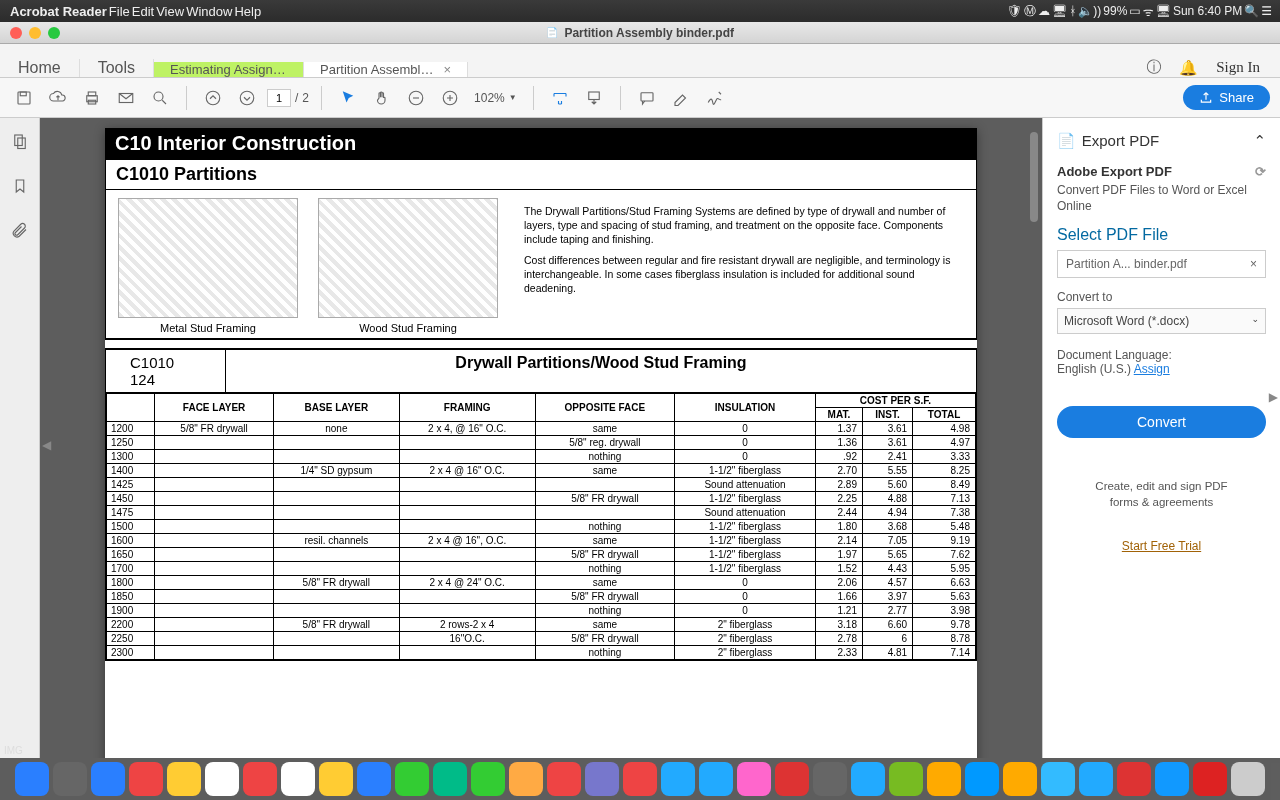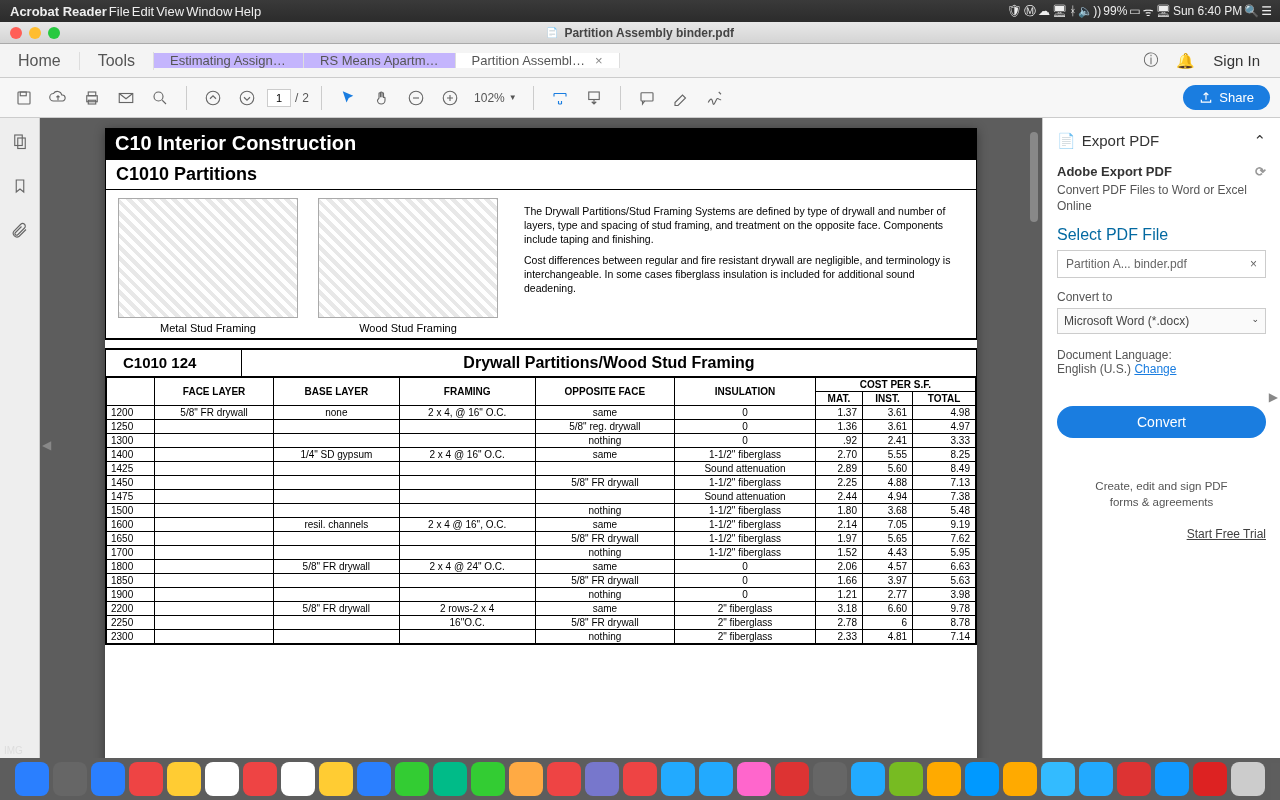--- a/index.html
+++ b/index.html
@@ -15,28 +15,28 @@
 
 .window { position:absolute; top:22px; left:0; right:0; height:736px; background:#fff; }
 .titlebar { height:22px; background:linear-gradient(#e8e8e8,#d4d4d4); border-bottom:1px solid #aaa; display:flex; align-items:center; position:relative; }
 .traffic { display:flex; gap:7px; padding-left:10px; }
 .traffic span { width:12px; height:12px; border-radius:50%; display:inline-block; }
 .tl-red{background:#ff5f57;} .tl-yel{background:#ffbd2e;} .tl-grn{background:#28c940;}
 .titlebar .title { position:absolute; left:50%; transform:translateX(-50%); font-size:12px; color:#444; display:flex; align-items:center; gap:6px;font-weight:bold;}
 .titlebar .title::before { content:"📄"; font-size:10px; }
 
 
-.apptabs { height:34px; background:#f4f4f4; border-bottom:1px solid #ccc; display:flex; align-items:center; }
+.apptabs { height:34px; background:#f4f4f4; border-bottom:1px solid #ccc; display:flex; align-items:flex-end; }
 .apptabs .home, .apptabs .tools { padding:0 18px; display:flex; align-items:center; font-size:16px; color:#555; border-right:1px solid #ddd; }
-.doctab { padding:0 16px; display:flex; align-items:center; font-size:13px; color:#555; border-right:1px solid #ddd; background:#c4b5fd; min-width:150px; }
+.doctab { padding:0 16px; display:flex; align-items:center; font-size:13px; color:#555; border-right:1px solid #ddd; background:#bef264; min-width:150px; }
 .doctab.active { background:#fff; }
 .doctab .closex { margin-left:10px; color:#888; }
 .apptabs .spacer{flex:1;}
 .apptabs .rbtns { display:flex; align-items:center; gap:18px; padding-right:20px; color:#666; font-size:15px;}
-.rbtns .signin{ font-size:15px; color:#333;}
+.rbtns .signin{ font-size:15px; color:#333;font-family:Liberation Serif, serif;}
 
 
 .toolbar { height:40px; background:#f7f7f7; border-bottom:1px solid #ccc; display:flex; align-items:center; padding:0 10px; gap:6px; color:#555; }
 .toolbar .tbtn { width:28px; height:28px; display:flex; align-items:center; justify-content:center; border-radius:3px; }
 .toolbar .sep { width:1px; height:24px; background:#ccc; margin:0 6px;}
 .toolbar .pagebox{ font-size:12px; display:flex; align-items:center; gap:4px;}
 .toolbar input.pagein{ width:24px; text-align:center; border:1px solid #ccc; height:18px; font-size:11px;}
 .toolbar .zoombox{ font-size:12px; padding:2px 4px; display:flex; align-items:center; gap:4px;}
 .toolbar .share{ margin-left:auto; background:#1a7de0; color:#fff; padding:5px 16px; border-radius:16px; font-size:13px; display:flex; gap:6px; align-items:center;}
 .tsvg{width:18px;height:18px;stroke:#666;fill:none;stroke-width:1.5;}
@@ -58,35 +58,35 @@
 .rp-sub{ font-weight:bold; font-size:13px; margin-bottom:4px; display:flex; justify-content:space-between;gap:10px;}
 .rp-desc{ font-size:12px; color:#555; margin-bottom:12px; line-height:1.3;}
 .rp-link{ color:#0369a1; font-size:16px; margin-bottom:6px; display:block;}
 .rp-fbox{ border:1px solid #ccc; padding:6px 8px; font-size:12px; color:#666; display:flex; justify-content:space-between; align-items:center; margin-bottom:12px;}
 .rp-lab{font-size:12px; color:#555; margin-bottom:4px;}
 .rp-sel{ width:100%; border:1px solid #ccc; padding:5px 6px; font-size:12px; color:#444; background:#fafafa; margin-bottom:14px; display:flex; justify-content:space-between;}
 .rp-lang{ font-size:12px; color:#555; margin-bottom:30px;}
 .rp-lang a{color:#1a7de0;}
 .rp-convert{ width:100%; background:#1a7de0; color:#fff; border:none; border-radius:18px; padding:8px 0; font-size:14px;}
 .rp-foot{ margin-top:40px; text-align:center; font-size:11.5px; color:#555; line-height:1.4;}
-.rp-trial{ color:#404040; font-size:12px; display:block; margin-top:16px; text-align:right;}
+.rp-trial{ color:#a16207; font-size:12px; display:block; margin-top:28px; text-align:center;}
 
 
 .doc-h1bar{ background:#000; color:#fff; font-weight:bold; font-size:20px; padding:4px 10px;}
 .doc-box1{ border:1.5px solid #000; }
 .doc-h2{ font-size:18px; font-weight:bold; padding:4px 10px; border-bottom:1.5px solid #000;}
 .doc-illus{ display:flex; padding:8px 12px 4px; gap:20px; border-bottom:1.5px solid #000; font-size:11px; }
 .illus-col{ text-align:center;}
 .illus-img{ width:180px; height:120px; background: repeating-linear-gradient(45deg,#e8e8e8 0 4px,#fff 4px 8px); border:1px solid #aaa; margin-bottom:4px;}
 .illus-lab{ font-size:11px; font-weight:normal;}
 .illus-txt{ flex:1; padding:6px 6px; font-size:10.5px; line-height:1.35;}
 .illus-txt p{margin-bottom:6px;}
 
 .tbl-title{ display:flex; border-top:1.5px solid #000; border-bottom:1.5px solid #000;}
-.tbl-code{ font-weight:bold; font-size:15px; padding:4px 17px; border-right:1.5px solid #000; width:136px;}
+.tbl-code{ font-weight:normal; font-size:15px; padding:4px 24px; border-right:1.5px solid #000; width:120px;}
 .tbl-name{ font-weight:bold; font-size:16px; flex:1; text-align:center; padding:4px;}
 
 table.cost{ width:100%; border-collapse:collapse; font-size:10px; }
 table.cost th, table.cost td{ border:1px solid #000; padding:1px 3px; text-align:center; }
 table.cost thead th{ font-weight:bold; font-size:10px;}
 table.cost .num{ text-align:right; padding-right:5px;}
 table.cost .lft{ text-align:left; padding-left:4px;}
 table.cost tbody tr{ height:14px;}
 .rg td{border-top:1.5px solid #000 !important;}
 
@@ -132,21 +132,20 @@
       <span class="tl-yel"></span>
       <span class="tl-grn"></span>
     </div>
     <div class="title">Partition Assembly binder.pdf</div>
   </div>
 
   <div class="apptabs">
     <div class="home">Home</div>
     <div class="tools">Tools</div>
     <div class="doctab">Estimating Assign…</div>
-    <div class="doctab">RS Means Apartm…</div>
     <div class="doctab active">
       <span>Partition Assembl…</span>
       <span class="closex">×</span>
     </div>
     <div class="spacer"></div>
     <div class="rbtns">
       <span>ⓘ</span>
       <span>🔔</span>
       <span class="signin">Sign In</span>
     </div>
@@ -537,21 +536,21 @@
         <span>×</span>
       </div>
       <div class="rp-lab">Convert to</div>
       <div class="rp-sel">
         <span>Microsoft Word (*.docx)</span>
         <span style="font-size:9px;">⌄</span>
       </div>
       <div class="rp-lang">
         <span>Document Language:</span><br>
         <span>English (U.S.)</span>
-        <a href="#">Change</a>
+        <a href="#">Assign</a>
       </div>
       <button class="rp-convert">Convert</button>
       <div class="rp-foot">
         <div>Create, edit and sign PDF</div>
         <div>forms &amp; agreements</div>
         <a href="#" class="rp-trial">Start Free Trial</a>
       </div>
     </div>
   </div>
 </div>

